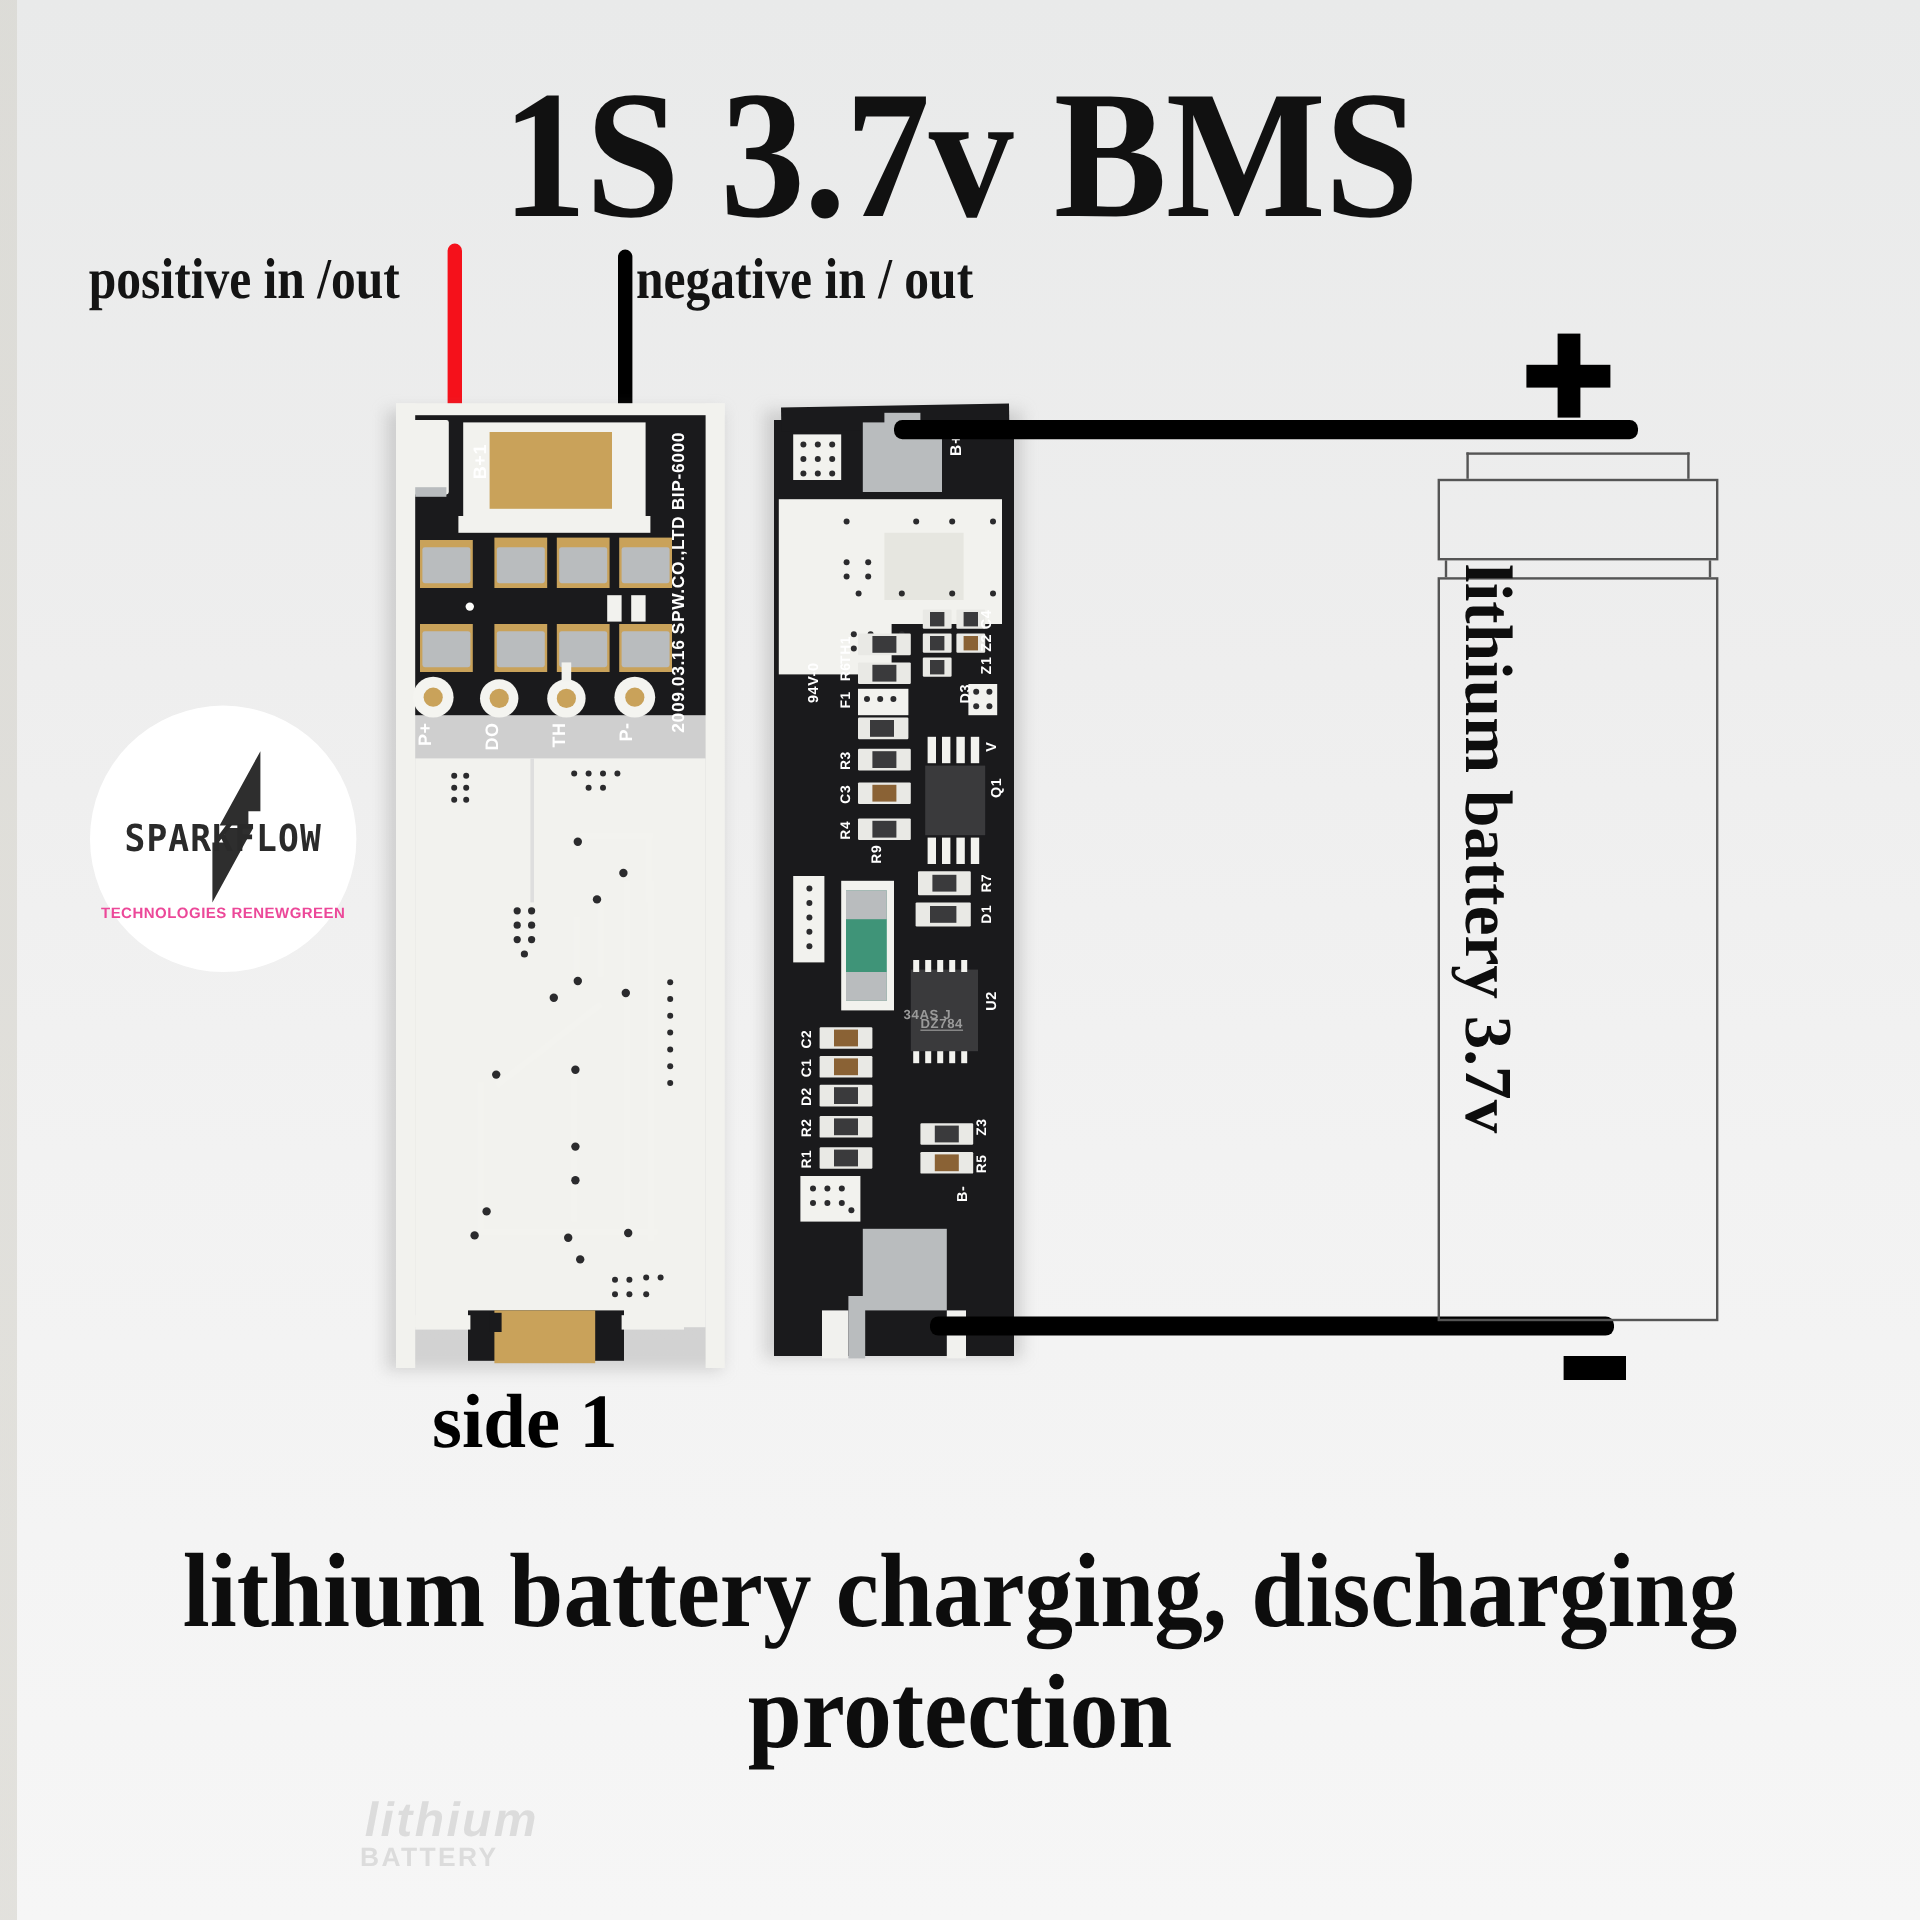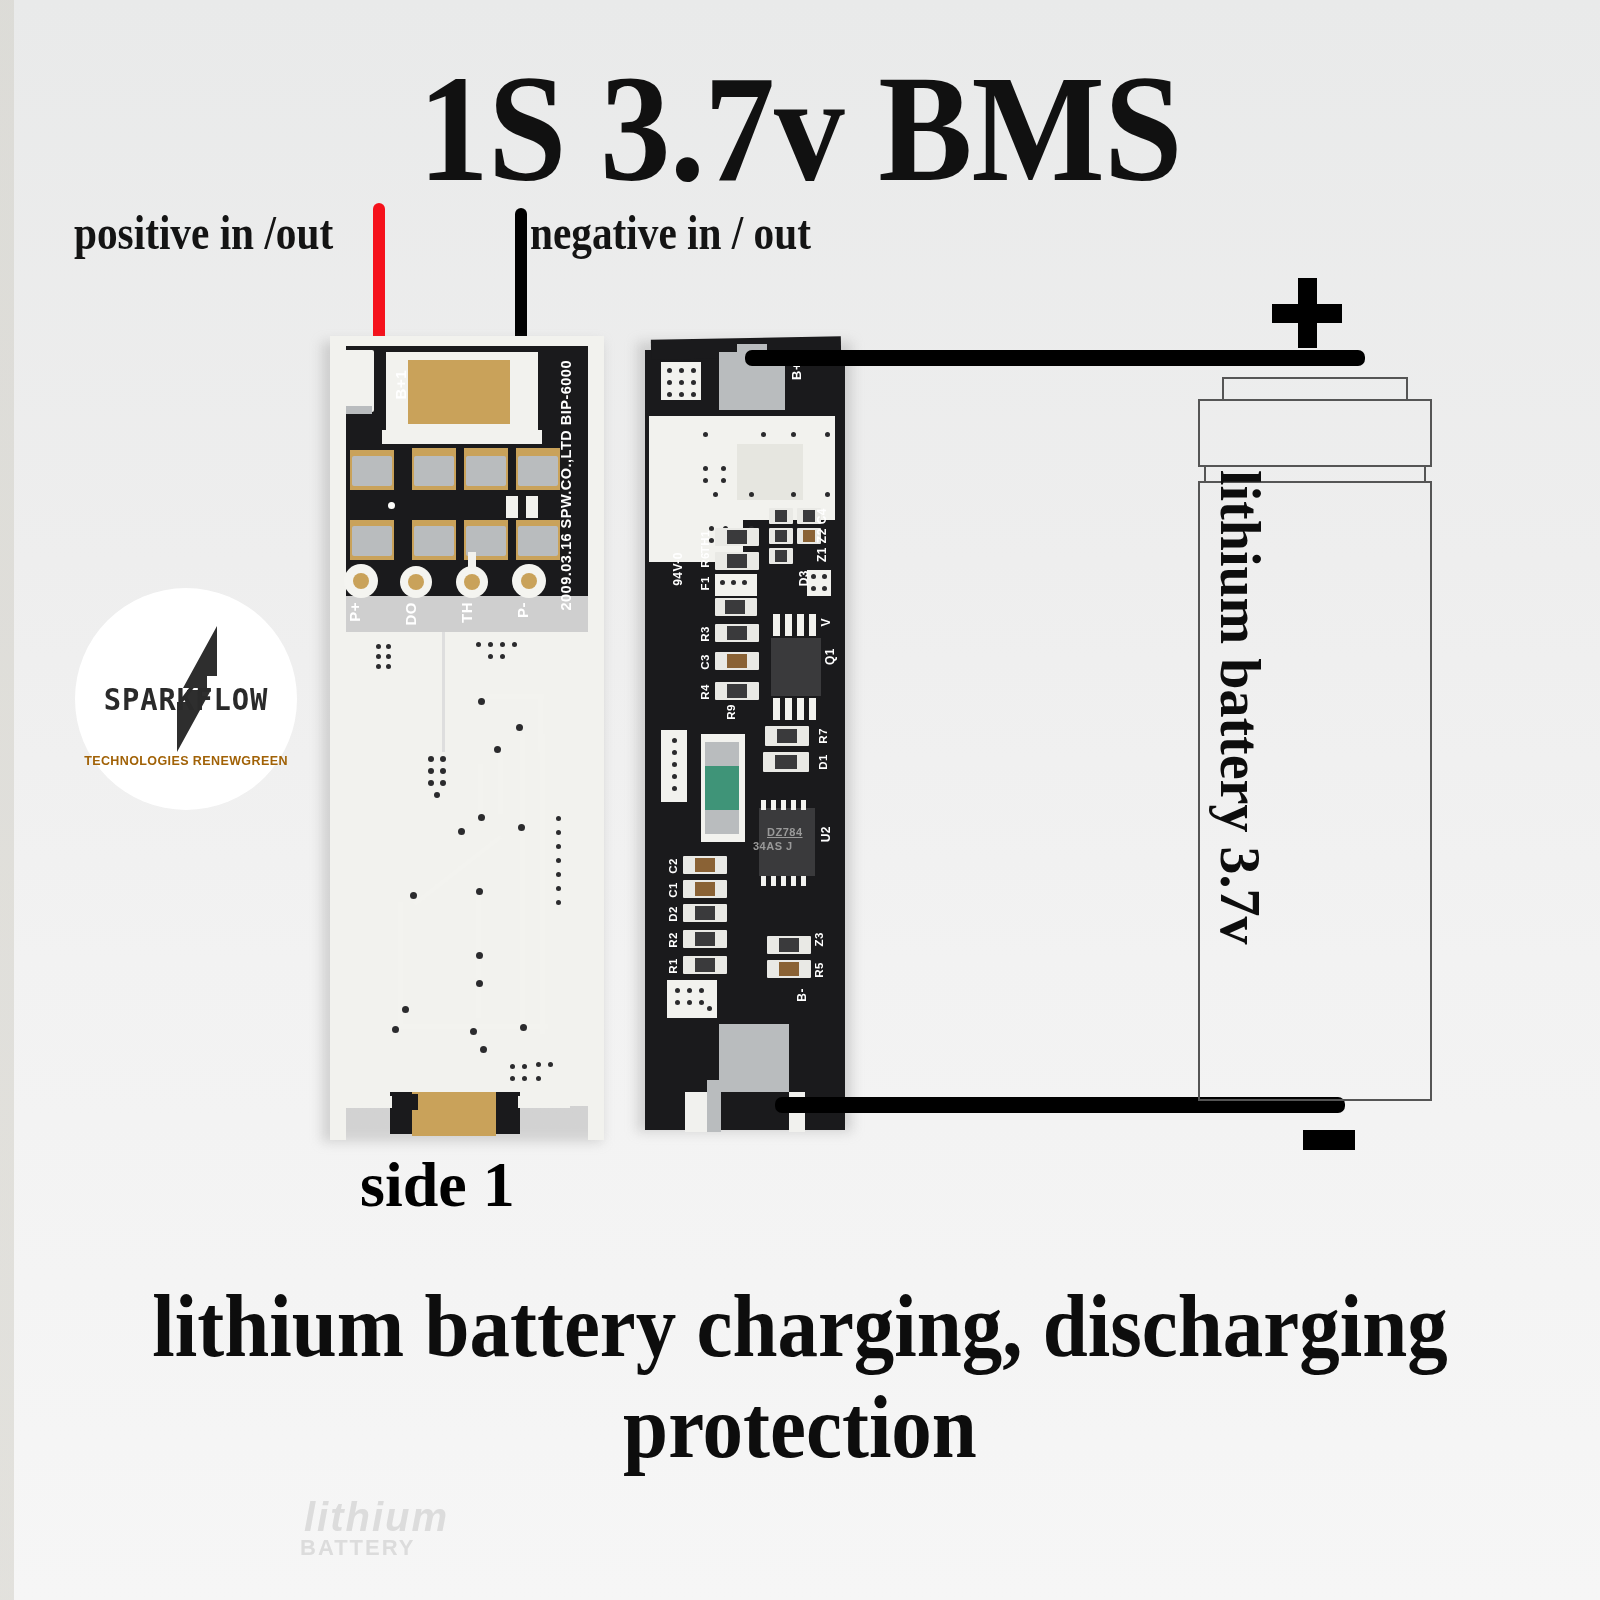--- a/index.html
+++ b/index.html
@@ -86,21 +86,21 @@
   .comp-body{position:absolute;background:#3a3a3c;}
   .rot90{writing-mode:vertical-rl;transform:rotate(180deg);}
 
   
   .logo{position:absolute;left:75px;top:588px;width:222px;height:222px;border-radius:50%;
     background:#fff;}
   .logo-word{position:absolute;left:0;top:93px;width:222px;text-align:center;
     font-family:"DejaVu Sans Mono",monospace;font-size:31px;font-weight:700;color:#2a2a2a;
     letter-spacing:1px;transform:scaleX(.93);}
   .logo-sub{position:absolute;left:0;top:166px;width:222px;text-align:center;
-    font-family:"Liberation Sans",sans-serif;font-size:12.5px;font-weight:600;color:#a16207;
+    font-family:"Liberation Sans",sans-serif;font-size:12.5px;font-weight:600;color:#ec4899;
     letter-spacing:.4px;}
   .bolt{position:absolute;left:92px;top:36px;width:60px;height:130px;}
 </style>
 </head>
 <body>
 
 <div class="stage">
 
   <div class="paper-tint"></div>
   <div class="ghost ghost1">lithium</div>
@@ -358,21 +358,21 @@
     <div class="sm-silver" style="left:60px;top:474px;width:34px;height:24px;"></div>
 
     <div class="b-label rot90" style="left:172px;top:392px;font-size:11.5px;">R7</div>
     <div class="comp" style="left:120px;top:390px;width:44px;height:20px;"></div>
     <div class="comp-body" style="left:132px;top:393px;width:20px;height:14px;"></div>
     <div class="b-label rot90" style="left:172px;top:418px;font-size:11.5px;">D1</div>
     <div class="comp" style="left:118px;top:416px;width:46px;height:20px;"></div>
     <div class="comp-body" style="left:130px;top:419px;width:22px;height:14px;"></div>
 
     <div class="comp-body" style="left:114px;top:472px;width:56px;height:68px;"></div>
-    <div class="b-label" style="left:122px;top:490px;font-size:11px;color:#9a9a9a;text-decoration:underline;">DZ784</div>
+    <div class="b-label" style="left:122px;top:512px;font-size:11px;color:#9a9a9a;text-decoration:underline;">DZ784</div>
     <div class="b-label" style="left:108px;top:504px;font-size:11px;color:#9a9a9a;">34AS J</div>
     <div class="sm-wh" style="left:116px;top:464px;width:5px;height:10px;"></div>
     <div class="sm-wh" style="left:126px;top:464px;width:5px;height:10px;"></div>
     <div class="sm-wh" style="left:136px;top:464px;width:5px;height:10px;"></div>
     <div class="sm-wh" style="left:146px;top:464px;width:5px;height:10px;"></div>
     <div class="sm-wh" style="left:156px;top:464px;width:5px;height:10px;"></div>
     <div class="sm-wh" style="left:116px;top:540px;width:5px;height:10px;"></div>
     <div class="sm-wh" style="left:126px;top:540px;width:5px;height:10px;"></div>
     <div class="sm-wh" style="left:136px;top:540px;width:5px;height:10px;"></div>
     <div class="sm-wh" style="left:146px;top:540px;width:5px;height:10px;"></div>

